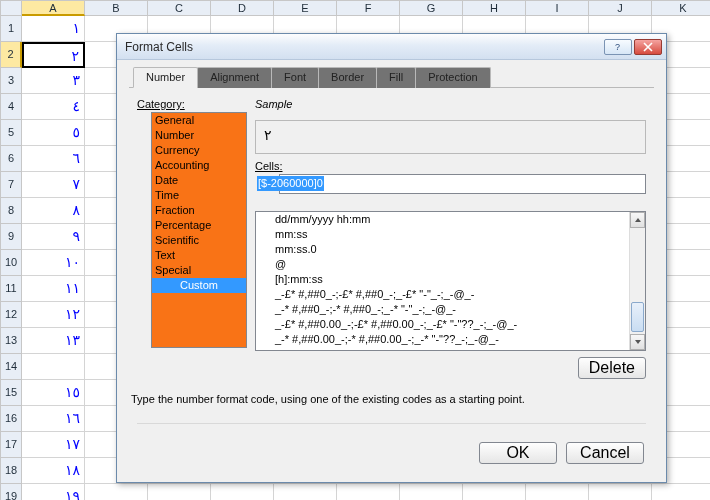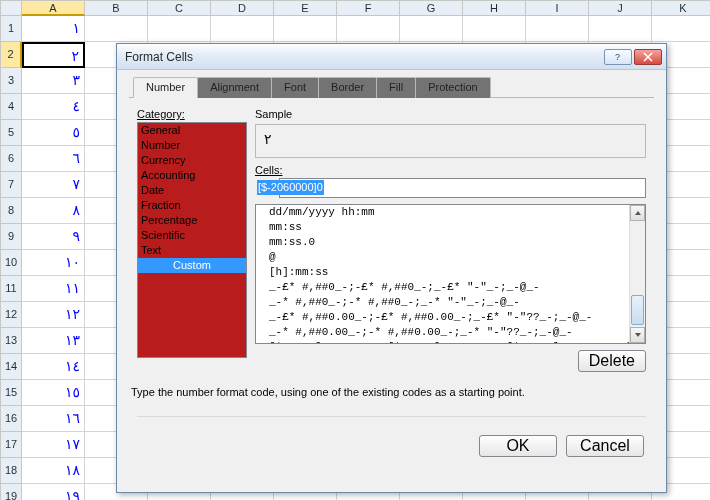--- a/index.html
+++ b/index.html
@@ -21,21 +21,21 @@
   .col-header.sel { background: #fde9a2; border-bottom: 2px solid #c99b00;}
   .rows { }
   .row { display: flex; }
   .row-header { width: 22px; height: 26px; border: 1px solid #c7c7c7; border-top:none; background: #e8eef6; text-align:center; line-height:24px; color:#1f2d3a;}
   .row-header.sel { background: #fde9a2; border-right:2px solid #c99b00;}
   .cell { width: 63px; height: 26px; border: 1px solid #d4d4d4; border-top:none; border-left:none; text-align:right; padding-right:4px; line-height:24px; font-size:14px; color:#0000ff; font-family: Arial, sans-serif;}
   .cell.active { border: 2px solid #000; }
   
   .dialog {
     position: absolute;
-    left: 116px; top: 43px;
+    left: 116px; top: 33px;
     width: 551px; height: 450px;
     background: #f0f0f0;
     border: 1px solid #6b8aab;
     box-shadow: 2px 2px 6px rgba(0,0,0,0.3);
   }
   .titlebar {
     height: 26px;
     background: linear-gradient(to bottom, #fdfdfe, #e3ecf7 45%, #d3e0f0);
     border-bottom:1px solid #b6c7dc;
     display:flex; align-items:center; padding:0 4px 0 8px;
@@ -45,32 +45,32 @@
   .winbtn { width:28px; height:16px; margin-left:2px; border:1px solid #7a93b3; border-radius:2px; display:flex; align-items:center; justify-content:center; background:linear-gradient(#f7fbff,#d7e6f6);}
   .winbtn.close { background: linear-gradient(#f5a3a0,#d64b3f); color:#fff; border-color:#963a32;}
   .winbtn svg { width:10px; height:10px; }
   .dialog-body { padding: 6px 12px 6px 12px; }
   .tabs { border-bottom:1px solid #b9b9b9; display:flex; gap:0; padding-left:4px;}
   .tab { padding:3px 12px 4px; border:1px solid #b9b9b9; border-bottom:none; background:#737373; position:relative; top:1px; border-radius:2px 2px 0 0; margin-right:-1px; color:#222;}
   .tab.active { background:#f0f0f0; border-bottom:1px solid #f0f0f0; }
   .panel { background:#f0f0f0; padding:10px 8px 8px 8px; display:flex; gap:8px;}
   .cat-block { width:110px; }
   .lbl { text-decoration: underline; color:#000; display:block; margin-bottom:2px;}
-  .listbox { border:1px solid #828790; background:#b91c1c; height:236px; overflow:hidden;}
+  .listbox { border:1px solid #828790; background:#f97316; height:236px; overflow:hidden;margin-left:14px;}
   .listbox div { padding:0 3px; line-height:15px; font-size:11px; color:#000;}
   .listbox div.sel { background:#3399ff; color:#fff;text-align:center; }
   .right-block { flex:1; }
-  .sample-label { display:block; margin-bottom:4px;}
+  .sample-label { display:block; margin-bottom:10px;font-style:italic;}
   .sample-box { border:1px solid #b9b9b9; height:34px; padding:6px 8px; margin-bottom:6px; font-size:14px; color:#000;}
   .type-input { width:100%; height:20px; border:1px solid #828790; padding:1px 3px; font-family: inherit; font-size:11px; background:#fff; color:#fff;}
-  .type-input-wrap { position:relative; margin-bottom:6px;padding-left:24px;}
+  .type-input-wrap { position:relative; margin-bottom:17px;padding-left:24px;}
   .type-input-sel { position:absolute; left:2px; top:2px; background:#3399ff; color:#fff; padding:0 1px; font-size:11px; line-height:15px; white-space:pre;}
   .type-list { border:1px solid #828790; background:#fff; height:140px; overflow:hidden; position:relative;}
   .type-list .inner { }
-  .type-list .item { padding:0 13px; line-height:15px; white-space:nowrap; font-size:11px;font-family:Liberation Mono, monospace;}
+  .type-list .item { padding:0 19px; line-height:15px; white-space:nowrap; font-size:11px;}
   .scrollbar { position:absolute; right:0; top:0; bottom:0; width:16px; background:#f0f0f0; border-left:1px solid #ddd;}
   .sc-btn { height:16px; background:linear-gradient(#f7f7f7,#e0e0e0); border:1px solid #b0b0b0; display:flex;align-items:center;justify-content:center;}
   .sc-track { position:absolute; top:16px; bottom:16px; left:0; right:0;}
   .sc-thumb { position:absolute; left:1px; right:1px; background:linear-gradient(#e8f0fa,#c9ddf2); border:1px solid #8aa9cc; border-radius:2px;}
   .delete-row { text-align:right; margin-top:6px;}
   .btn { min-width:66px; height:22px; border:1px solid #828790; background:linear-gradient(#fefefe,#e6e6e6); border-radius:3px; padding:0 10px; font-family:inherit; font-size:16px;}
   .hint { padding: 6px 2px 18px 2px; color:#000;}
   .dlg-buttons { text-align:right; padding: 0 10px 8px 0; margin-top: 18px;}
   .dlg-buttons .btn { margin-left:6px; min-width:78px;}
   .hr { border-top:1px solid #d9d9d9; margin: 0 8px 6px 8px;}
@@ -271,21 +271,20 @@
         <div class="cell"></div>
         <div class="cell"></div>
         <div class="cell"></div>
         <div class="cell"></div>
         <div class="cell"></div>
         <div class="cell"></div>
         <div class="cell"></div>
       </div>
       <div class="row">
         <div class="row-header">14</div>
-        <div class="cell">١٤</div>
         <div class="cell"></div>
         <div class="cell"></div>
         <div class="cell"></div>
         <div class="cell"></div>
         <div class="cell"></div>
         <div class="cell"></div>
         <div class="cell"></div>
         <div class="cell"></div>
         <div class="cell"></div>
         <div class="cell"></div>
@@ -388,24 +387,26 @@
       </div>
     <div class="panel">
       <div class="cat-block">
         <span class="lbl">Category:</span>
         <div class="listbox">
             <div>General</div>
             <div>Number</div>
             <div>Currency</div>
             <div>Accounting</div>
             <div>Date</div>
+            <div>Time</div>
             <div>Fraction</div>
             <div>Percentage</div>
             <div>Scientific</div>
             <div>Text</div>
+            <div>Special</div>
             <div class="sel">Custom</div>
           </div>
       </div>
       <div class="right-block">
         <span class="sample-label">Sample</span>
         <div class="sample-box">
           <span>٢</span>
         </div>
         <span class="lbl">Cells:</span>
         <div class="type-input-wrap">

